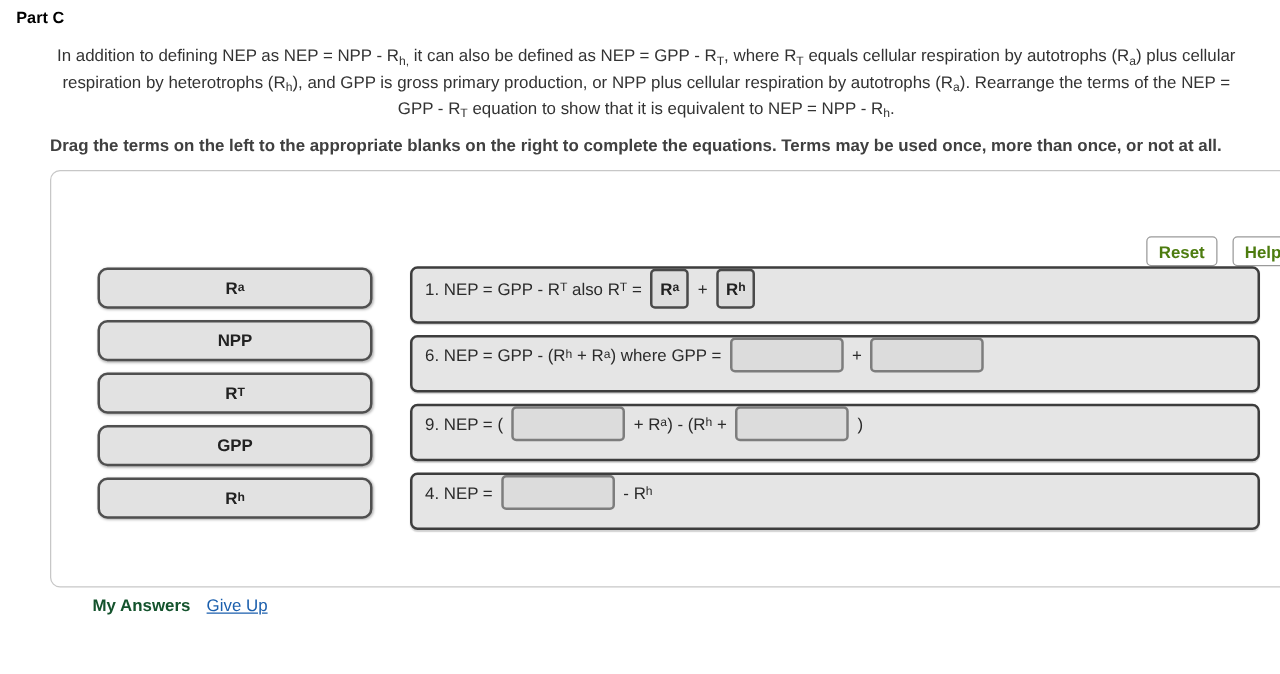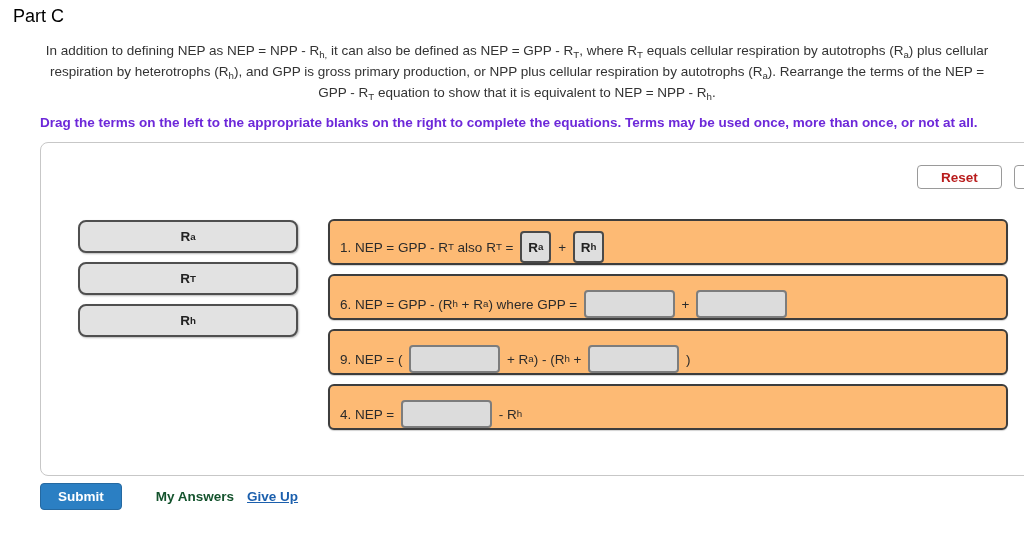--- a/index.html
+++ b/index.html
@@ -8,57 +8,58 @@
     width: 1024px; height: 539px;
     overflow: hidden; position: relative;
     font-family: "Liberation Sans", sans-serif;
     color: #333333;
     font-size: 13.5px;
   }
   sub { font-size: 0.72em; vertical-align: -0.3em; line-height: 0; }
 
   .page-title {
     margin: 6px 0 0 13px;
-    font-size: 18px; font-weight: normal; color: #000000;
+    font-size: 13px; font-weight: bold; color: #000000;
   }
   .intro {
     margin: 13px 0 0 40px;
     width: 954px;
     line-height: 21px;
     text-align: center;
   }
   .instruction {
     margin: 10px 0 0 40px;
     width: 954px;
     line-height: 20px;
     font-weight: bold;
-    color: #6d28d9;
+    color: #404040;
   }
 
   .activity-panel {
     position: relative;
     margin: 9px 0 0 40px;
     width: 1000px; height: 334px;
     border: 1px solid #c7c7c7;
     border-radius: 8px;
     background: #ffffff;
   }
   .panel-buttons {
     position: absolute; top: 22px; left: 876px;
     display: flex; gap: 12px;
   }
   .panel-btn {
     min-width: 45px; height: 24px;
-    padding: 2px 23px;
+    padding: 2px 9px;
     background: #ffffff;
     border: 1px solid #9a9a9a;
     border-radius: 4px;
-    font-weight: bold; font-size: 13.5px; color: #b91c1c;
+    font-weight: bold; font-size: 13.5px; color: #4d7c0f;
     font-family: "Liberation Sans", sans-serif;
     cursor: pointer;
+    margin-top: 30px;
   }
 
   .terms-column {
     position: absolute; left: 37px; top: 77px;
     width: 220px;
     display: flex; flex-direction: column; gap: 9px;
   }
   .term {
     height: 33px;
     background: #e2e2e2;
@@ -70,24 +71,24 @@
     cursor: grab;
   }
 
   .equations-column {
     position: absolute; left: 287px; top: 76px;
     width: 680px;
     display: flex; flex-direction: column; gap: 9px;
   }
   .eq-row {
     height: 46px;
-    background: #fdba74;
+    background: #e5e5e5;
     border: 2px solid #3d3d3d;
     border-radius: 6px;
-    display: flex; align-items: flex-end;
+    display: flex; align-items: flex-start;
     padding-left: 10px;
     box-shadow: 0 1px 1px rgba(0,0,0,0.18);
   }
   .eq-inner { display: flex; align-items: center; white-space: pre; color: #2b2b2b; }
   .eq-inner .txt { white-space: pre; }
   .chip {
     display: inline-flex; align-items: center; justify-content: center;
     min-width: 30px; height: 32px;
     padding: 0 6px; margin: 0 3px;
     background: #dedede;
@@ -119,21 +120,21 @@
     font-family: "Liberation Sans", sans-serif;
     cursor: pointer;
   }
   .my-answers {
     margin-left: 34px;
     color: #14532d; font-weight: bold;
     cursor: pointer;
   }
   .give-up {
     margin-left: 13px;
-    color: var(--link, #1b5fad); font-weight: bold;
+    color: var(--link, #1b5fad); font-weight: normal;
     text-decoration: underline;
     cursor: pointer;
   }
 </style>
 </head>
 <body>
 
 <div class="page-title">Part C</div>
 
 <div class="intro"><span class="txt">In addition to defining NEP as NEP = NPP - R</span><sub>h,</sub><span class="txt"> it can also be defined as NEP = GPP - R</span><sub>T</sub><span class="txt">, where R</span><sub>T</sub><span class="txt"> equals cellular respiration by autotrophs (R</span><sub>a</sub><span class="txt">) plus cellular respiration by heterotrophs (R</span><sub>h</sub><span class="txt">), and GPP is gross primary production, or NPP plus cellular respiration by autotrophs (R</span><sub>a</sub><span class="txt">). Rearrange the terms of the NEP = GPP - R</span><sub>T</sub><span class="txt"> equation to show that it is equivalent to NEP = NPP - R</span><sub>h</sub><span class="txt">.</span></div>
@@ -144,22 +145,28 @@
   <div class="panel-buttons">
     <button class="panel-btn">Reset</button>
     <button class="panel-btn">Help</button>
   </div>
   <div class="terms-column">
       <div class="term">
         <span class="txt">R</span>
         <sub>a</sub>
       </div>
       <div class="term">
+        <span class="txt">NPP</span>
+      </div>
+      <div class="term">
         <span class="txt">R</span>
         <sub>T</sub>
+      </div>
+      <div class="term">
+        <span class="txt">GPP</span>
       </div>
       <div class="term">
         <span class="txt">R</span>
         <sub>h</sub>
       </div>
     </div>
   <div class="equations-column">
       <div class="eq-row">
         <div class="eq-inner"><span class="txt">1. NEP = GPP - R</span><sub>T</sub><span class="txt"> also R</span><sub>T</sub><span class="txt"> = </span><span class="chip"><span class="txt">R</span><sub>a</sub></span><span class="txt"> + </span><span class="chip"><span class="txt">R</span><sub>h</sub></span></div>
       </div>
@@ -169,16 +176,15 @@
       <div class="eq-row">
         <div class="eq-inner"><span class="txt">9. NEP = ( </span><span class="blank"></span><span class="txt"> + R</span><sub>a</sub><span class="txt">) - (R</span><sub>h</sub><span class="txt"> + </span><span class="blank"></span><span class="txt"> )</span></div>
       </div>
       <div class="eq-row">
         <div class="eq-inner"><span class="txt">4. NEP = </span><span class="blank"></span><span class="txt"> - R</span><sub>h</sub></div>
       </div>
     </div>
 </div>
 
 <div class="footer">
-  <button class="submit-btn">Submit</button>
   <span class="my-answers">My Answers</span>
   <span class="give-up">Give Up</span>
 </div>
 
 </body></html>

